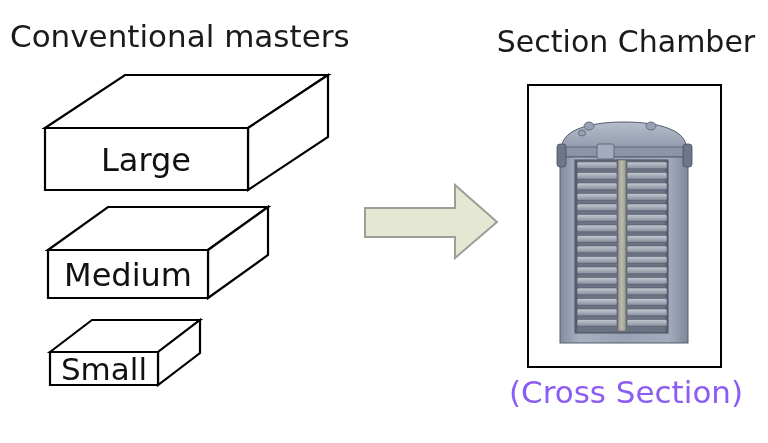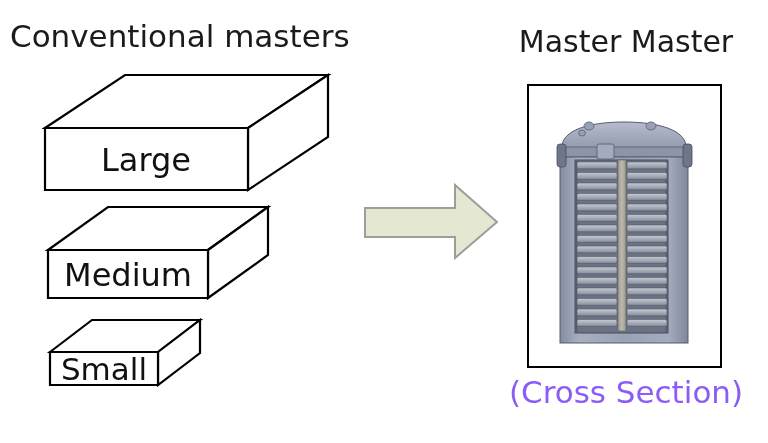--- a/index.html
+++ b/index.html
@@ -23,21 +23,21 @@
     border:2px solid #000000;background:#ffffff;box-sizing:border-box;
   }
   .chamber-svg{display:block;margin:0;}
 </style>
 </head>
 <body>
 
 <div class="canvas">
 
   <div class="title left-title">Conventional masters</div>
-  <div class="title right-title">Master Master</div>
+  <div class="title right-title">Section Chamber</div>
 
   <svg class="shapes" width="768" height="443" viewBox="0 0 768 443">
 
     <g>
       <path class="box-face" d="M45,128 L125,75 L328,75 L248,128 Z"></path>
       <path class="box-face" d="M248,128 L328,75 L328,137 L248,190 Z"></path>
       <path class="box-face" d="M45,128 L248,128 L248,190 L45,190 Z"></path>
       <text class="box-label lbl-lg" x="146" y="160">Large</text>
     </g>
 

